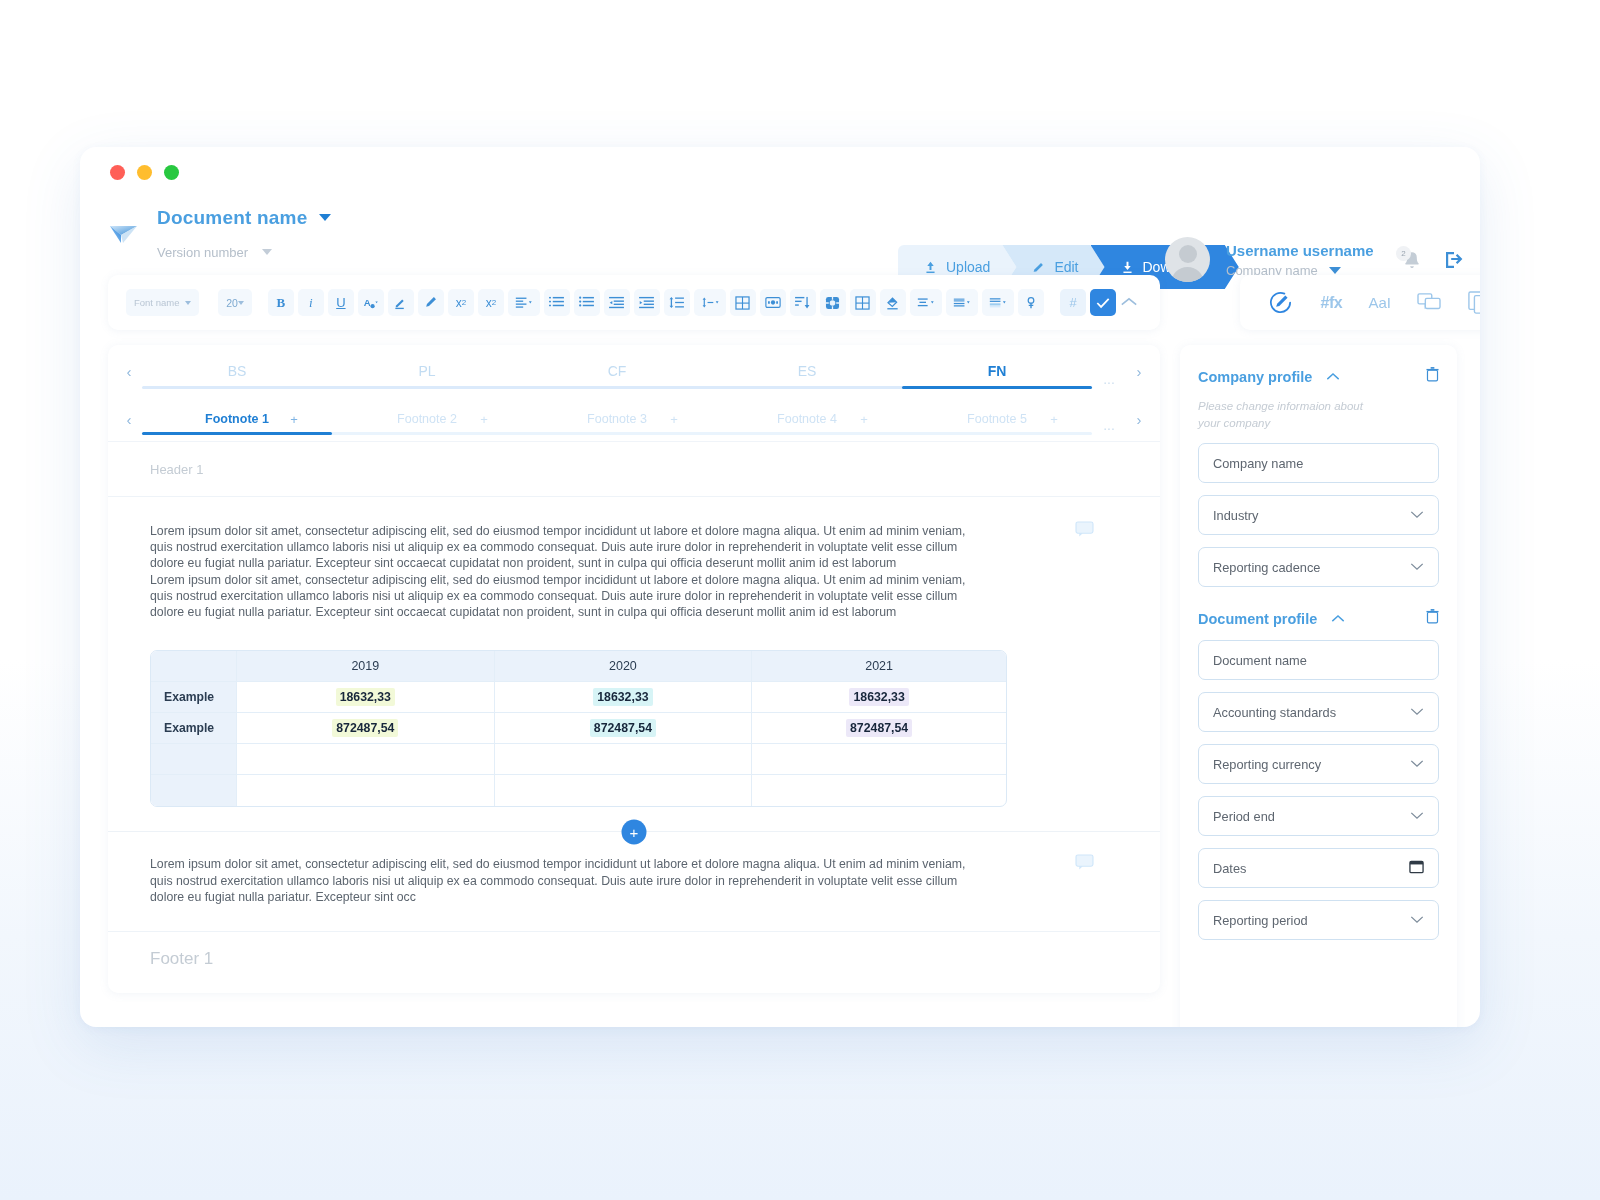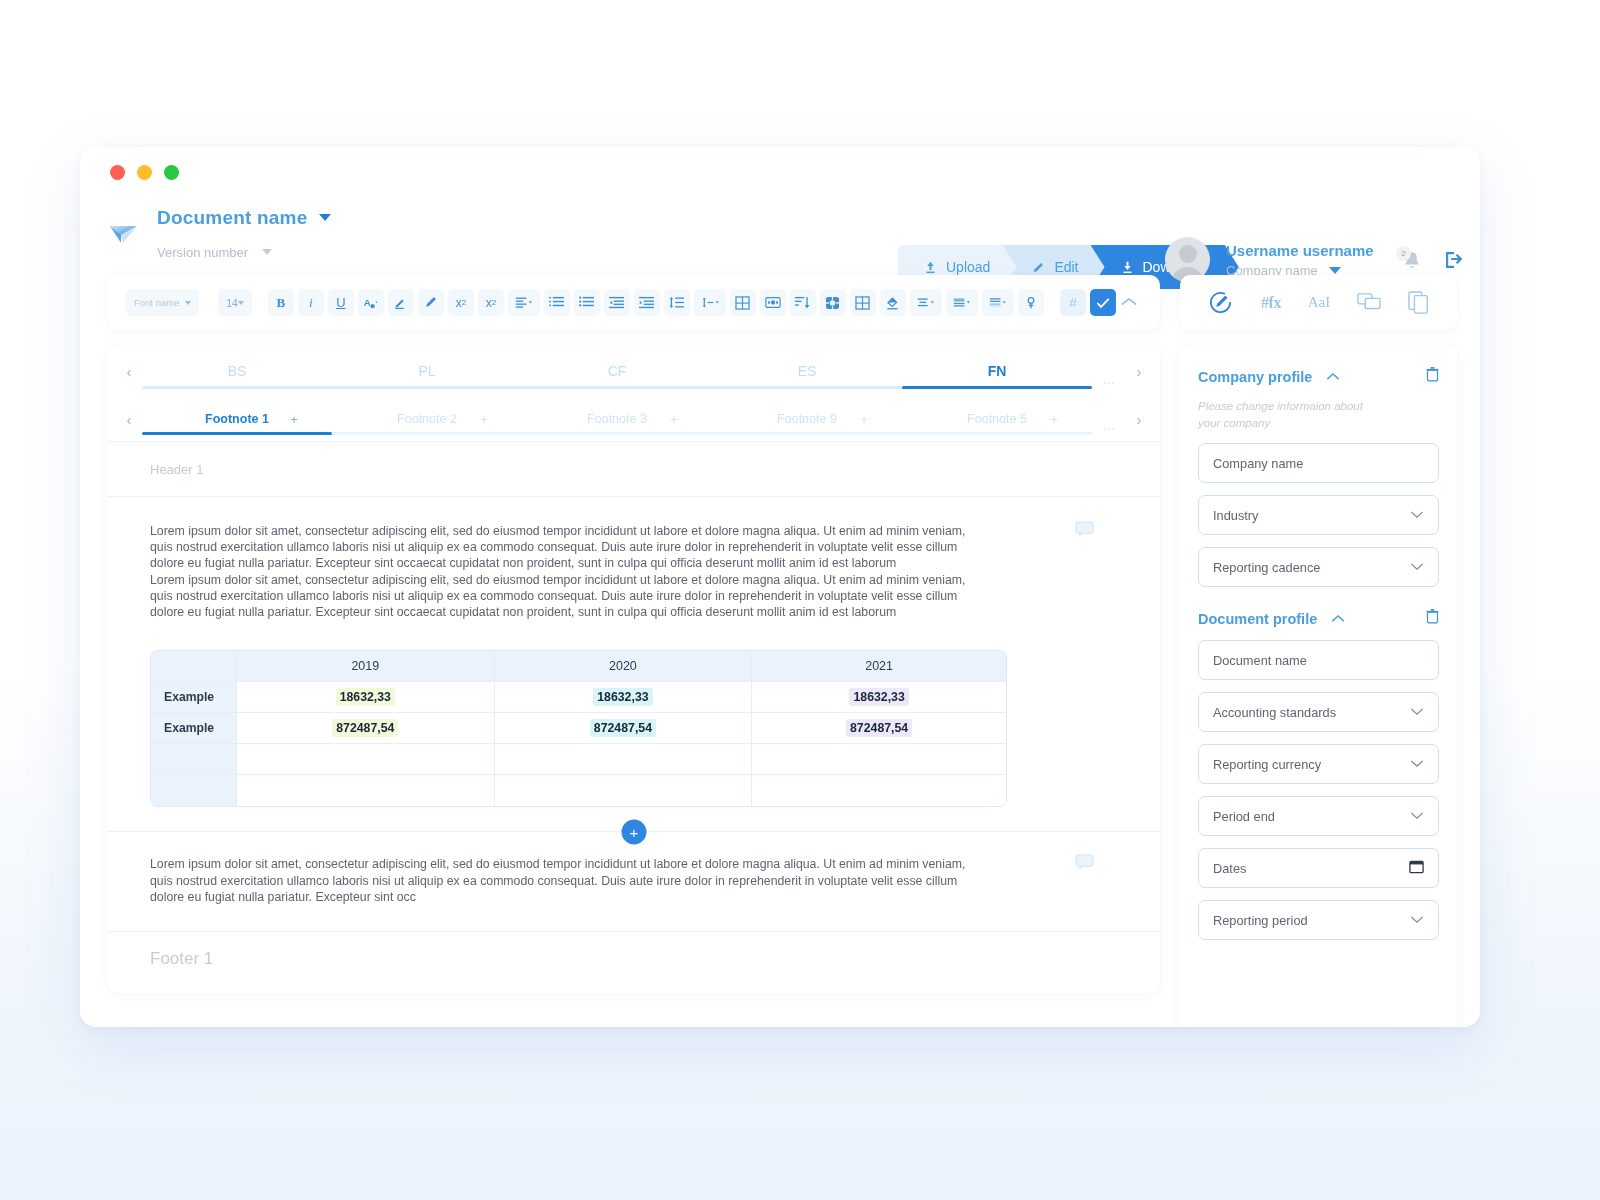--- a/index.html
+++ b/index.html
@@ -109,24 +109,24 @@
   .tb-gap { width: 14px; }
   .tb-collapse { margin-left: auto; margin-right: 12px; color: #9dbedd; }
   .b-b { font-weight: bold; font-family: "Liberation Serif", serif; }
   .b-i { font-style: italic; font-family: "Liberation Serif", serif; }
   .b-u { text-decoration: underline; }
   .sup { font-size: 12px; }
   .sup sup, .sup sub { font-size: 8px; }
 
   
   .rtoolbar {
-    position: absolute; left: 1100px; top: 128px; width: 277px; height: 55px;
+    position: absolute; left: 1160px; top: 128px; width: 277px; height: 55px;
     background: #ffffff; border-radius: 10px;
     box-shadow: 0 1px 8px rgba(120,150,190,.10);
-    display: flex; align-items: center; justify-content: space-around; padding: 0 14px; font-family: Liberation Serif, serif;
+    display: flex; align-items: center; justify-content: space-around; padding: 0 14px;
   }
   .rtb-item { display: flex; align-items: center; justify-content: center; color: #9cc6ea; font-size: 16px; }
   .rtb-item.fx { font-weight: bold; font-size: 16px; color: #9cc6ea; letter-spacing: -.5px; }
   .rtb-item.aa { font-size: 15px; color: #9cc6ea; }
   .rtb-item.pen { color: #2f86e0; }
 
   
   .doc-panel {
     position: absolute; left: 28px; top: 198px; width: 1052px; height: 648px;
     background: #ffffff; border-radius: 10px;
@@ -306,21 +306,21 @@
         </div>
       </div>
     </div>
 
     <div class="toolbar-shell">
       <div class="tb-select" style="width:82px;margin-left:8px">
         <span class="lbl">Font name</span>
         <span class="mini-caret"></span>
       </div>
       <div class="tb-select" style="width:36px;margin-left:14px;margin-right:16px">
-        <span class="lbl num">14</span>
+        <span class="lbl num">20</span>
         <span class="mini-caret"></span>
       </div>
 
       <div class="tb-btn b-b">B</div>
       <div class="tb-btn b-i">i</div>
       <div class="tb-btn b-u">U</div>
       <div class="tb-btn">
         <svg width="16" height="14" viewBox="0 0 20 16">
             <text x="1" y="12" font-size="12" font-weight="bold" fill="#3d8fd6" font-family="Liberation Sans">A</text>
             <circle cx="12" cy="12" r="2.6" fill="#3d8fd6"></circle>
@@ -554,21 +554,21 @@
             </div>
             <div class="fntab">
               <span class="name">Footnote 2</span>
               <span class="plus">+</span>
             </div>
             <div class="fntab">
               <span class="name">Footnote 3</span>
               <span class="plus">+</span>
             </div>
             <div class="fntab">
-              <span class="name">Footnote 9</span>
+              <span class="name">Footnote 4</span>
               <span class="plus">+</span>
             </div>
             <div class="fntab">
               <span class="name">Footnote 5</span>
               <span class="plus">+</span>
             </div>
           </div>
         </div>
         <div class="dots-btn" style="padding-top:12px">...</div>
         <div class="arrow-btn">›</div>

